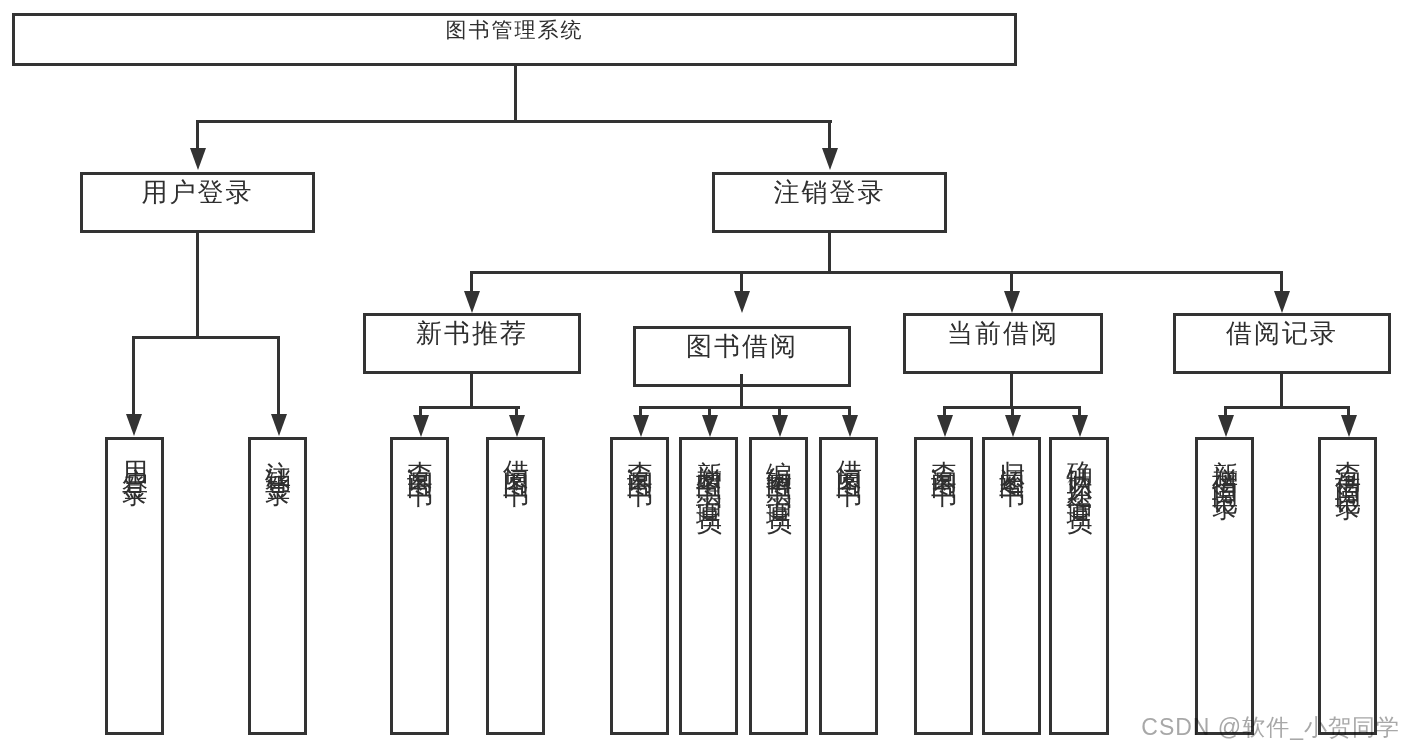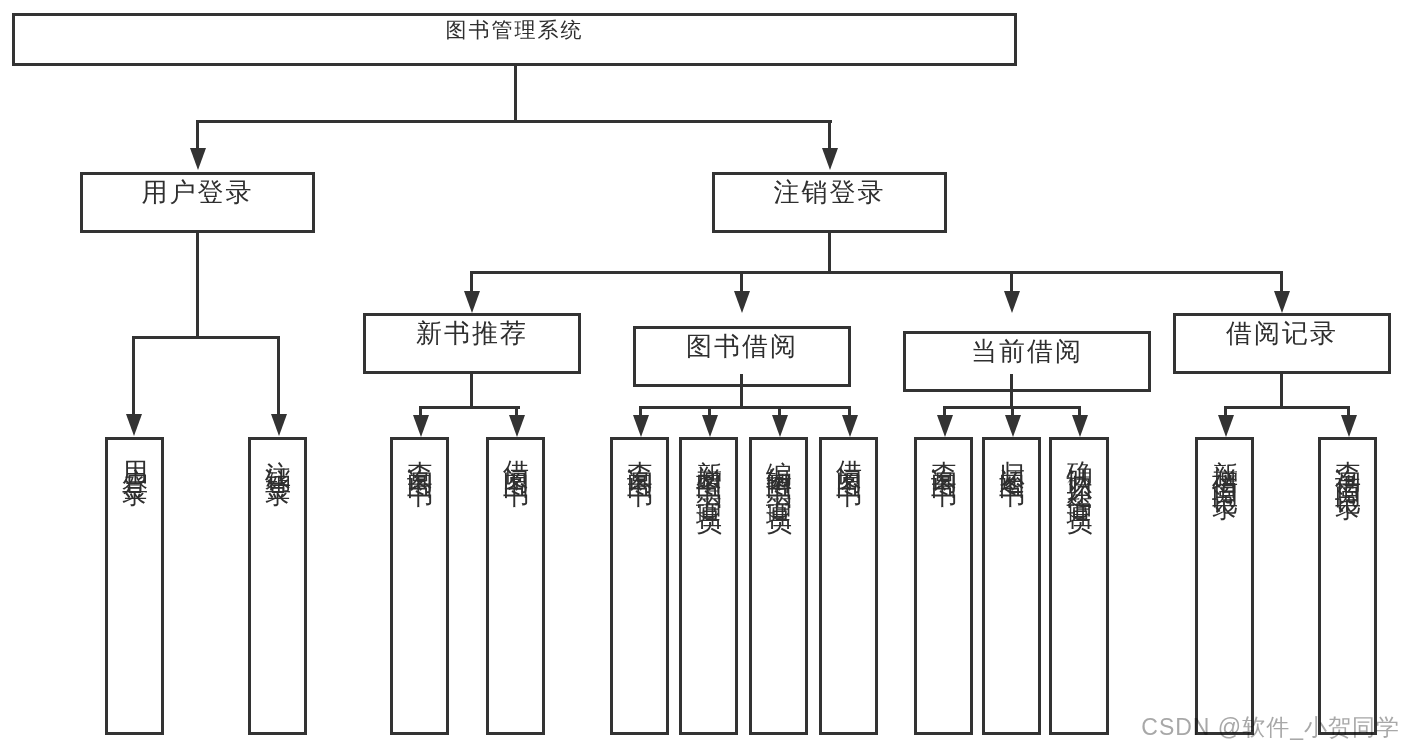--- a/index.html
+++ b/index.html
@@ -98,21 +98,21 @@
   <div class="arrow" style="left:1004px;top:291px"></div>
   <div class="vline" style="left:1280px;top:271px;width:3px;height:22px"></div>
   <div class="arrow" style="left:1274px;top:291px"></div>
 
   <div class="box" style="left:363px;top:313px;width:218px;height:61px">
     <span class="lbl">新书推荐</span>
   </div>
   <div class="box" style="left:633px;top:326px;width:218px;height:61px">
     <span class="lbl">图书借阅</span>
   </div>
-  <div class="box" style="left:903px;top:331px;width:248px;height:61px">
+  <div class="box" style="left:903px;top:313px;width:200px;height:61px">
     <span class="lbl">当前借阅</span>
   </div>
   <div class="box" style="left:1173px;top:313px;width:218px;height:61px">
     <span class="lbl">借阅记录</span>
   </div>
 
   <div class="vline" style="left:470px;top:374px;width:3px;height:35px"></div>
   <div class="hline" style="left:419px;top:406px;width:101px;height:3px"></div>
   <div class="vline" style="left:419px;top:406px;width:3px;height:12px"></div>
   <div class="arrow" style="left:413px;top:415px"></div>

